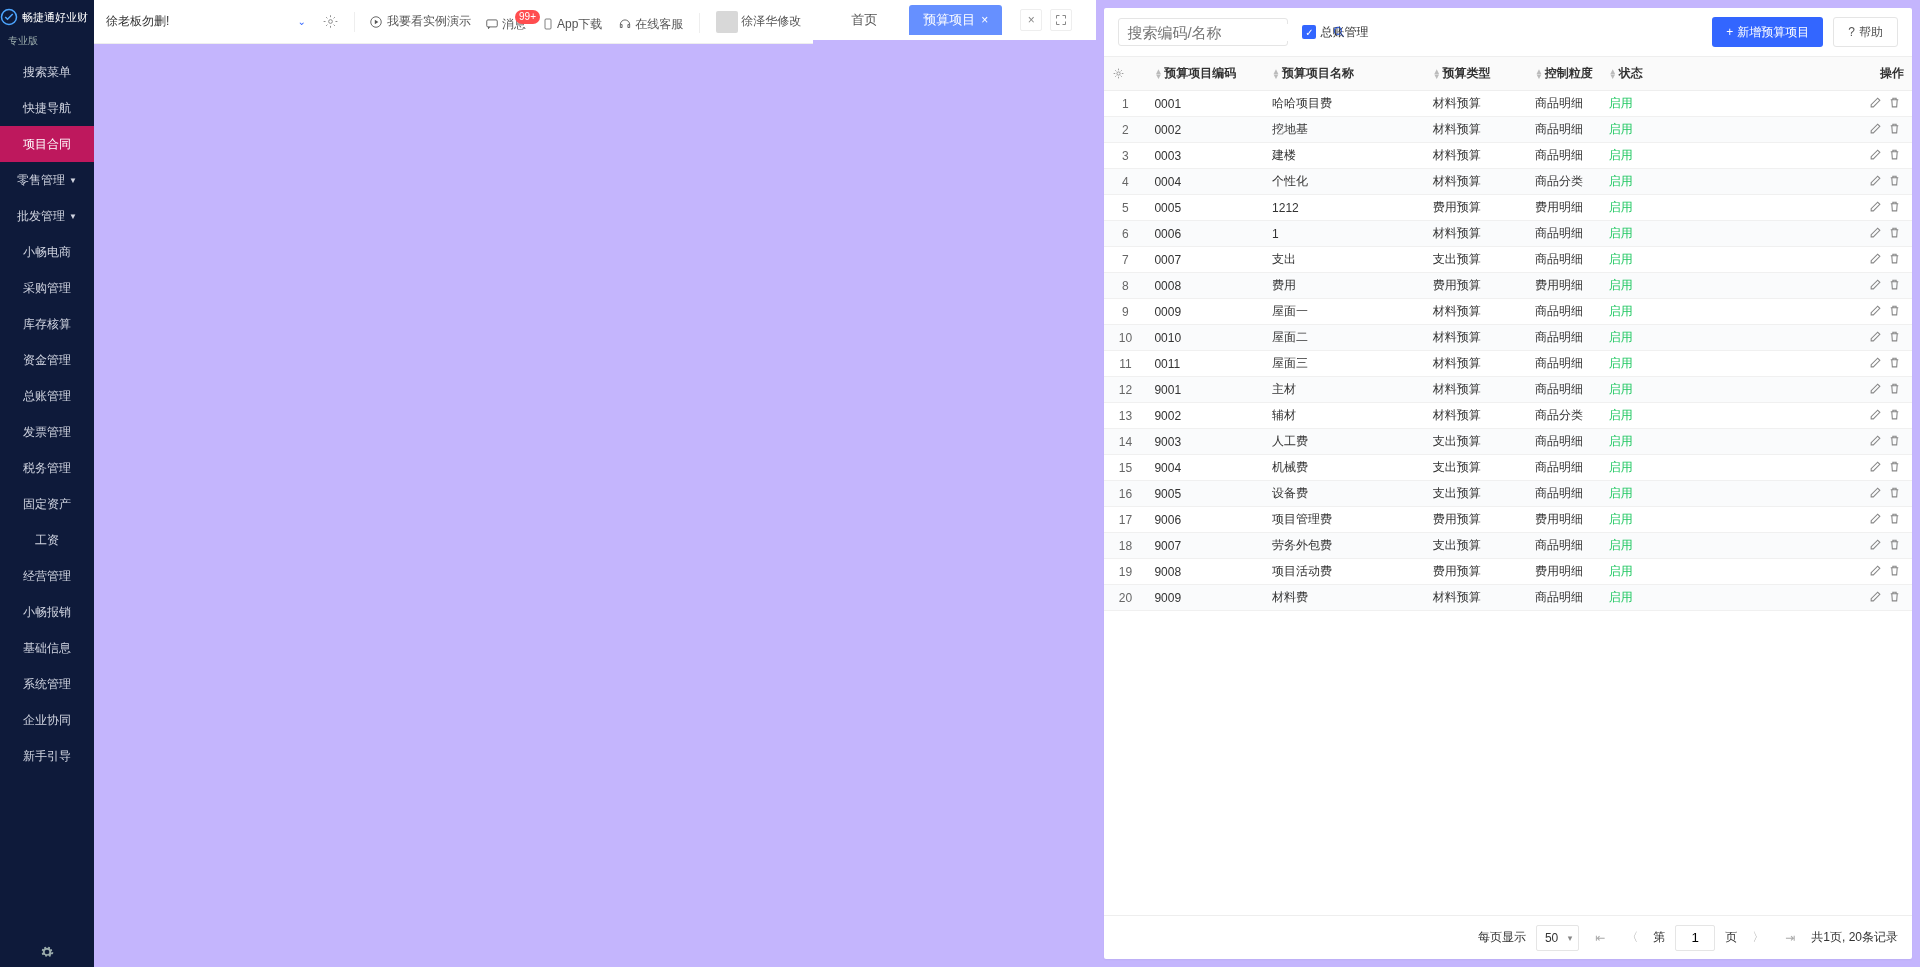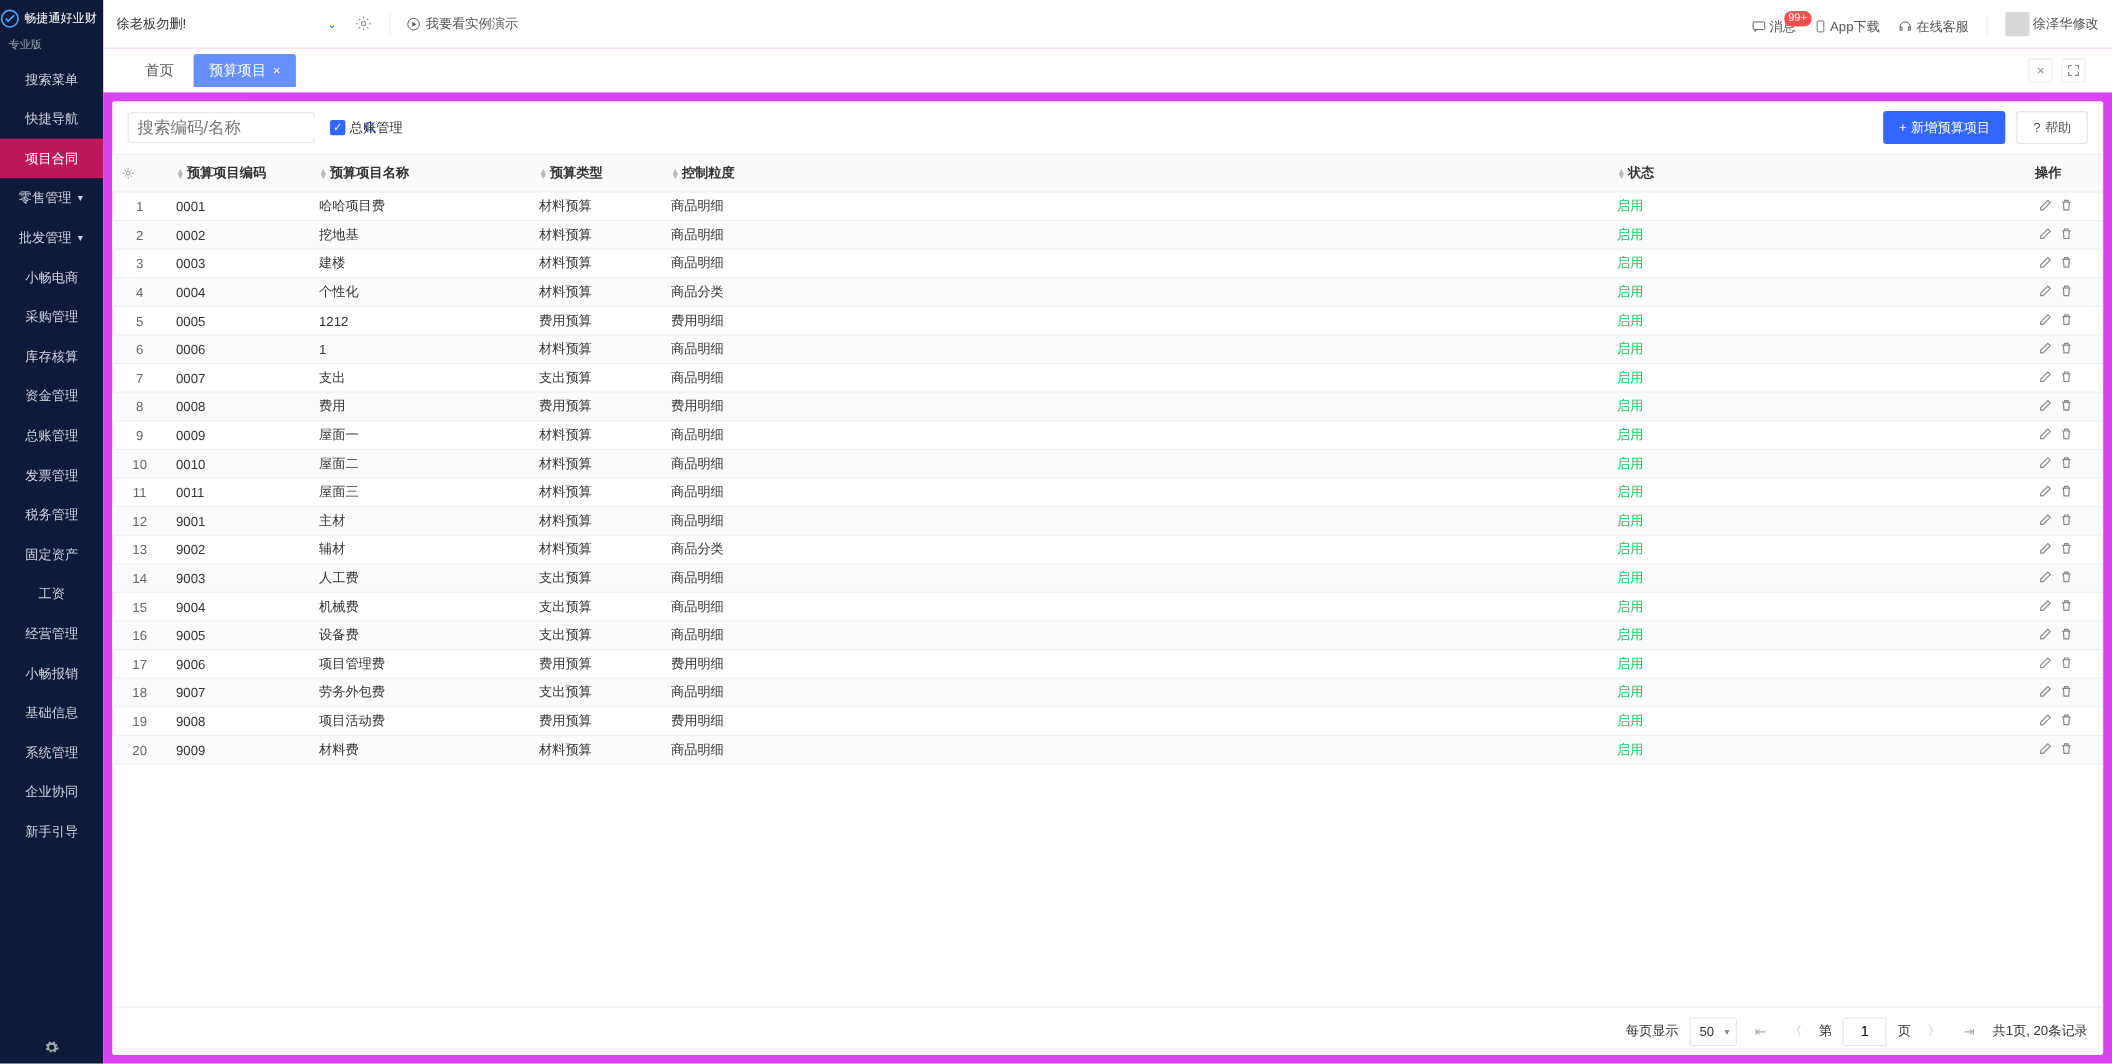--- a/index.html
+++ b/index.html
@@ -8,32 +8,32 @@
 .sidebar { width:94px; background:#0e1a3a; color:#fff; display:flex; flex-direction:column; }
 .logo { padding:8px 0; display:flex; align-items:center; gap:4px; }
 .logo-icon { width:18px; height:18px; }
 .logo-text { font-size:11px; color:#fff; line-height:1.1; }
 .logo-sub { font-size:10px; color:#9aa; padding:0 8px 6px; }
 .nav { flex:1; overflow:auto; }
 .nav-item { height:36px; display:flex; align-items:center; justify-content:center; gap:2px; font-size:12px; color:#d0d4e0; cursor:pointer; position:relative; }
 .nav-item.active { background:#be185d; color:#fff; }
 .nav-item .caret { font-size:8px; margin-left:2px; }
 .nav-settings { height:30px; display:flex; align-items:center; justify-content:center; color:#9aa; cursor:pointer; }
-.main { flex:1; display:flex; flex-direction:column; background:#d946ef; min-width:0; }
+.main { flex:1; display:flex; background:#c4b5fd; min-width:0; }
 .topbar { height:44px; background:#fff; border-bottom:1px solid #eee; display:flex; align-items:center; padding:0 12px; gap:14px; }
 .org-select { width:200px; height:28px; border:none; display:flex; align-items:center; justify-content:space-between; cursor:pointer; color:#333; }
 .org-select .chev { color:#3366ff; font-size:10px; }
 .gear-btn { width:20px; height:20px; display:flex; align-items:center; justify-content:center; color:#888; cursor:pointer; }
 .divider-v { width:1px; height:20px; background:#eee; }
 .demo-link { display:flex; align-items:center; gap:4px; color:#555; cursor:pointer; }
 .top-right { margin-left:auto; display:flex; align-items:flex-end; gap:16px; }
 .tr-item { display:flex; align-items:center; gap:3px; color:#555; cursor:pointer; position:relative; }
 .badge { position:absolute; top:-6px; right:-14px; background:#ff4d4f; color:#fff; border-radius:8px; font-size:10px; padding:0 4px; line-height:14px; }
 .avatar { width:22px; height:22px; background:#d8d8d8; border-radius:2px; }
-.tabs-row { height:40px; background:#fff; display:flex; align-items:center; padding:0 24px; gap:4px; position:relative; }
+.tabs-row { height:40px; background:#fff; display:flex; align-items:center; padding:0 24px; gap:18px; position:relative; }
 .tab { height:30px; padding:0 14px; display:flex; align-items:center; gap:6px; font-size:13px; color:#555; cursor:pointer; border-radius:3px 3px 0 0; }
 .tab.active { background:#6690ff; color:#fff; }
 .tab .close { font-size:12px; }
 .tabs-actions { margin-left:auto; display:flex; gap:8px; }
 .tab-act { width:22px; height:22px; display:flex; align-items:center; justify-content:center; color:#888; cursor:pointer; border:1px solid #eee; border-radius:2px; }
 .content { flex:1; margin:8px; background:#fff; display:flex; flex-direction:column; border-radius:2px; box-shadow:0 1px 2px rgba(0,0,0,0.04); min-height:0; }
 .toolbar { height:48px; display:flex; align-items:center; padding:0 14px; gap:14px; }
 .search-box { width:170px; height:28px; border:1px solid #e5e5e5; border-radius:3px; display:flex; align-items:center; padding:0 8px; gap:6px; }
 .search-box input { flex:1; border:none; outline:none; font-size:15px; }
 .search-box .mag { color:#3366ff; }
@@ -44,21 +44,21 @@
 .btn-ghost { height:30px; padding:0 14px; background:#fff; color:#555; border:1px solid #e5e5e5; border-radius:3px; cursor:pointer; font-size:12px; display:flex; align-items:center; gap:4px; }
 .table-wrap { flex:1; overflow:auto; }
 table { width:100%; border-collapse:collapse; }
 thead th { height:34px; background:#fafafa; border-top:1px solid #eee; border-bottom:1px solid #eee; text-align:left; font-weight:600; font-size:12px; color:#333; padding:0 8px; white-space:nowrap; }
 thead th .sort { color:#bbb; font-size:8px; display:inline-flex; flex-direction:column; line-height:5px; margin-right:2px; vertical-align:middle; }
 tbody td { height:26px; border-bottom:1px solid #f0f0f0; padding:0 8px; font-size:12px; color:#333; }
 tbody tr:nth-child(even) { background:#fafbfc; }
 .col-idx { width:50px; text-align:center; color:#666; }
 .col-set { width:40px; text-align:center; }
 .col-status { color:#1ec760; }
-.col-ops { width:70px; text-align:left; }
+.col-ops { width:70px; text-align:right; }
 .op-icon { color:#888; cursor:pointer; margin:0 3px; display:inline-block; }
 .pager { height:44px; display:flex; align-items:center; justify-content:flex-end; padding:0 14px; gap:10px; border-top:1px solid #eee; }
 .pager-sel { height:26px; border:1px solid #e5e5e5; border-radius:2px; padding:0 20px 0 8px; position:relative; display:flex; align-items:center; cursor:pointer; }
 .pager-sel::after { content:"▾"; position:absolute; right:6px; font-size:9px; color:#888; }
 .pg-btn { width:22px; height:22px; display:flex; align-items:center; justify-content:center; color:#aaa; cursor:pointer; }
 .pg-input { width:40px; height:26px; border:1px solid #e5e5e5; border-radius:2px; text-align:center; }
 svg { display:block; }
 </style>
 </head>
 <body>

